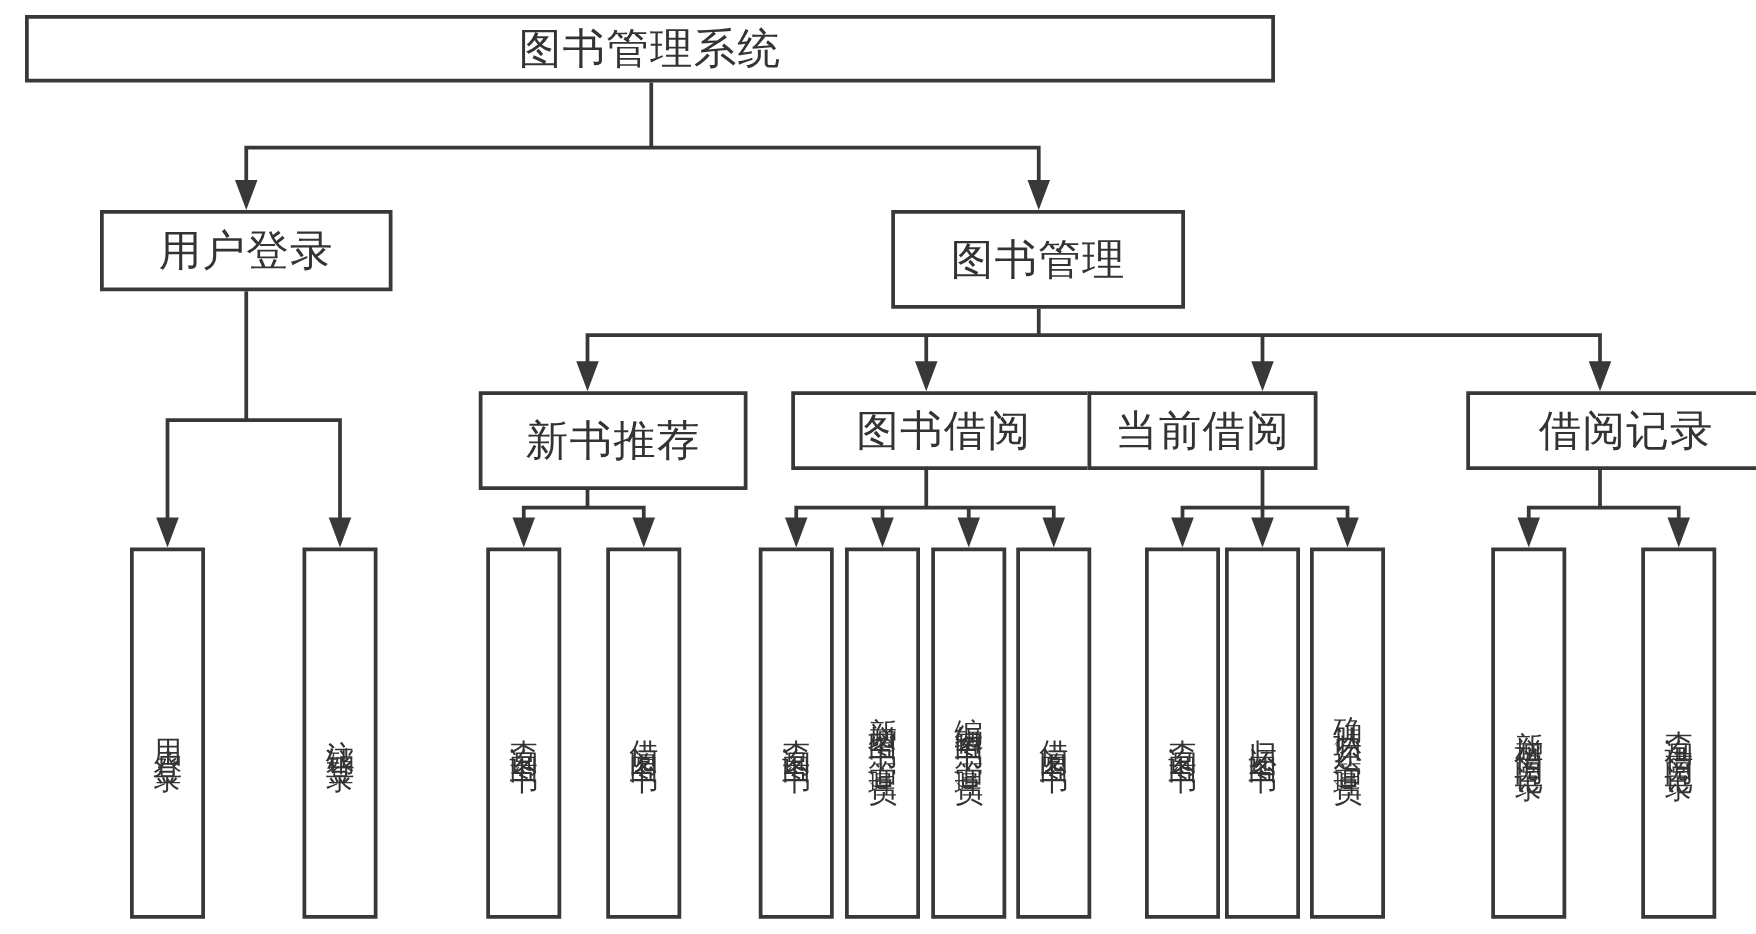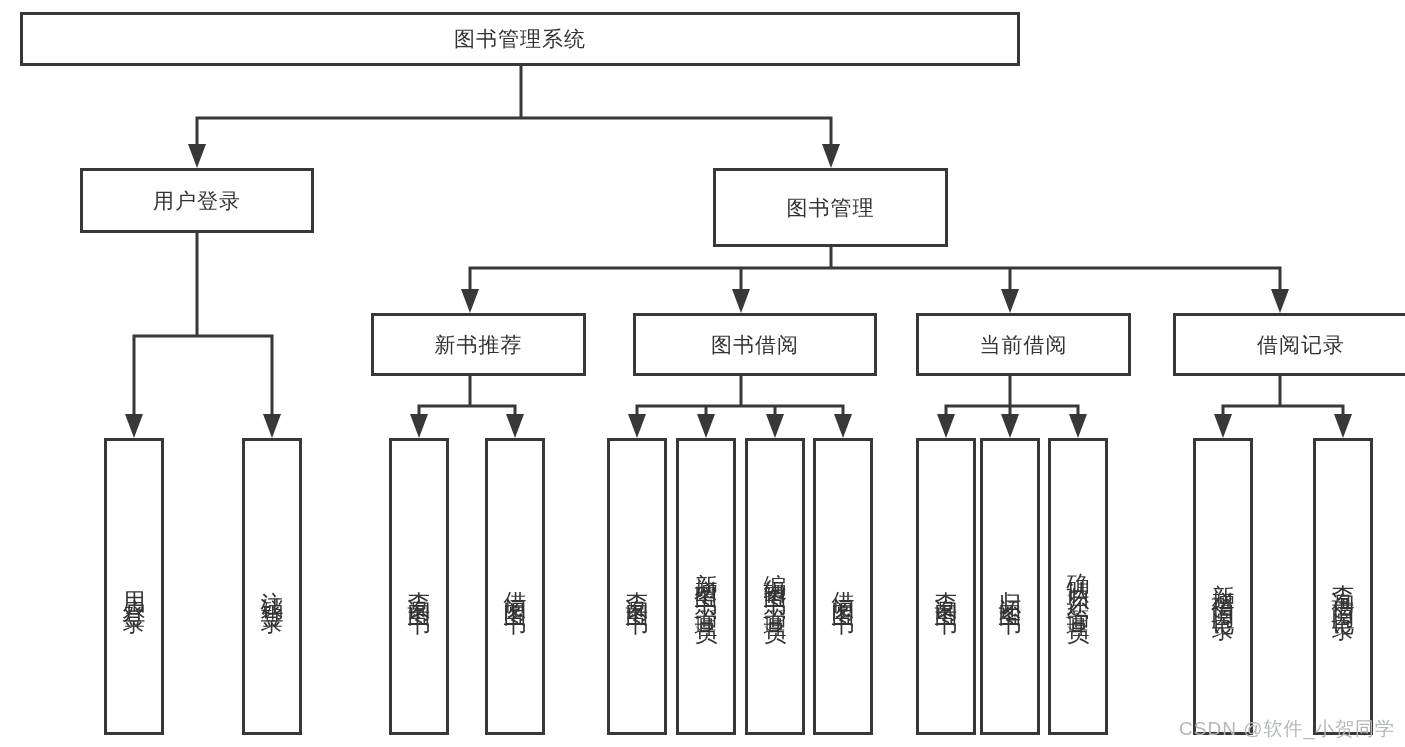--- a/index.html
+++ b/index.html
@@ -9,21 +9,21 @@
   #stage{
     position:relative; width:1405px; height:747px; background:var(--background);
     font-family:"Liberation Sans", sans-serif; overflow:hidden;
   }
   #connectors{position:absolute;left:0;top:0;color:var(--line);}
   .box{
     position:absolute; box-sizing:border-box; border:3px solid var(--line);
     background:var(--background); display:flex; align-items:center; justify-content:center;
     color:var(--text);
   }
-  .h-label{font-size:21px; letter-spacing:1px; color:var(--text); white-space:nowrap;}
+  .h-label{font-size:34px; letter-spacing:1px; color:var(--text); white-space:nowrap;}
   .v-label{
     writing-mode:vertical-rl; text-orientation:mixed;
     font-size:23px; letter-spacing:7px; color:var(--text); line-height:1;
   }
   .watermark{
     position:absolute; top:716px; right:10px; font-size:19px;
     color:var(--watermark); letter-spacing:1px; white-space:nowrap;
   }
 </style>
 </head>
@@ -57,27 +57,27 @@
     <span class="h-label">图书管理系统</span>
   </div>
 
   <div class="box" style="left:80px;top:168px;width:234px;height:65px">
     <span class="h-label">用户登录</span>
   </div>
   <div class="box" style="left:713px;top:168px;width:235px;height:79px">
     <span class="h-label">图书管理</span>
   </div>
 
-  <div class="box" style="left:371px;top:313px;width:215px;height:63px">
+  <div class="box" style="left:383px;top:313px;width:215px;height:79px">
     <span class="h-label">新书推荐</span>
   </div>
   <div class="box" style="left:633px;top:313px;width:244px;height:63px">
     <span class="h-label">图书借阅</span>
   </div>
-  <div class="box" style="left:916px;top:313px;width:215px;height:63px">
+  <div class="box" style="left:870px;top:313px;width:184px;height:63px">
     <span class="h-label">当前借阅</span>
   </div>
   <div class="box" style="left:1173px;top:313px;width:256px;height:63px">
     <span class="h-label">借阅记录</span>
   </div>
 
   <div class="box" style="left:104px;top:438px;width:60px;height:297px">
     <span class="v-label">用户登录</span>
   </div>
   <div class="box" style="left:242px;top:438px;width:60px;height:297px">
@@ -114,14 +114,13 @@
     <span class="v-label">确认归还（管理员）</span>
   </div>
 
   <div class="box" style="left:1193px;top:438px;width:60px;height:297px">
     <span class="v-label">新增借阅记录</span>
   </div>
   <div class="box" style="left:1313px;top:438px;width:60px;height:297px">
     <span class="v-label">查询借阅记录</span>
   </div>
 
-  <div class="watermark">CSDN @软件_小贺同学</div>
 </div>
 
 </body></html>

